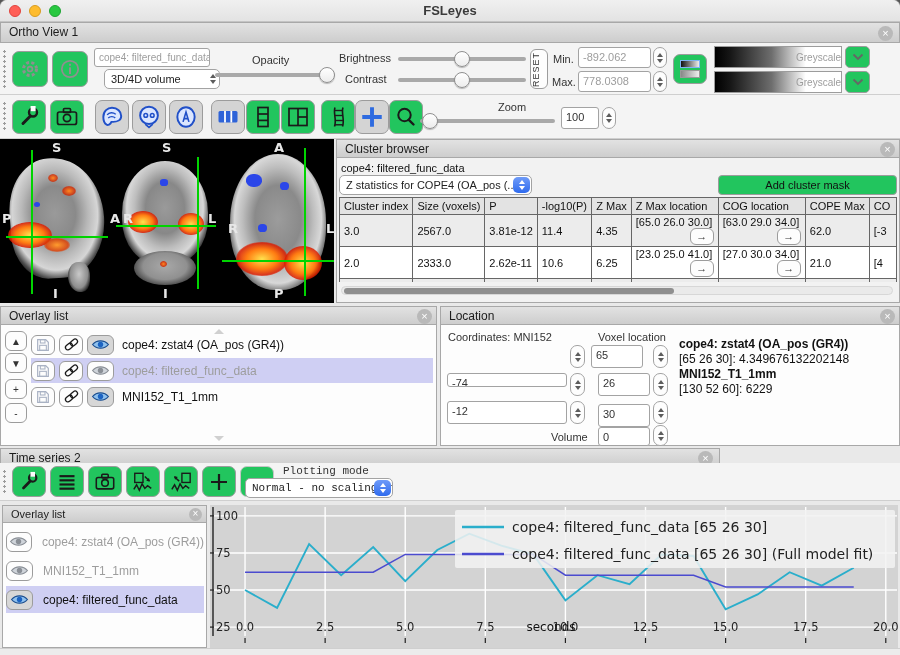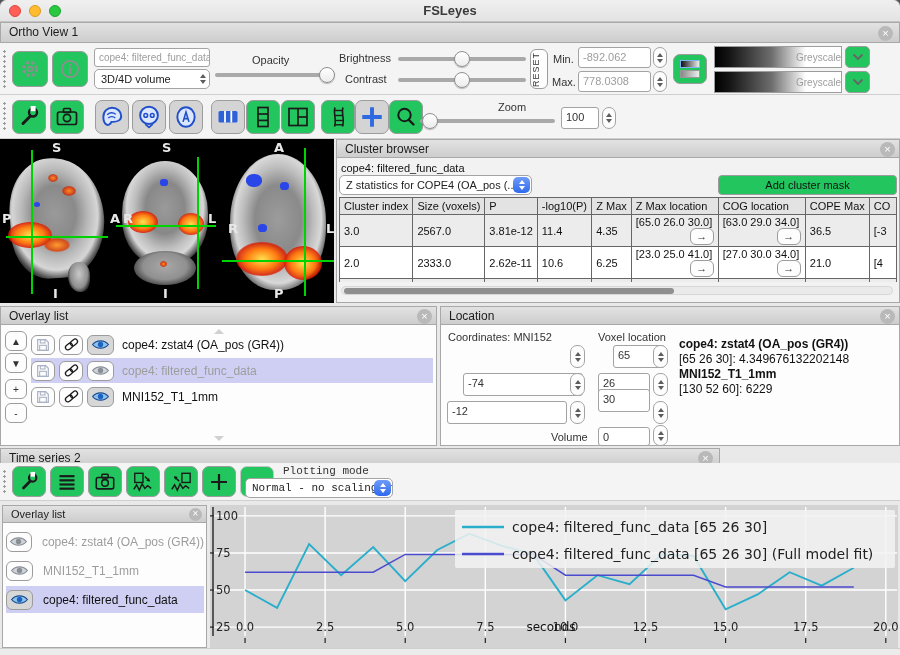--- a/index.html
+++ b/index.html
@@ -143,21 +143,21 @@
     </div>
     <div class="btn" style="left:52px;top:8px;width:36px;height:36px;">
       <svg width="24" height="24" viewBox="0 0 24 24">
         <circle cx="12" cy="12" r="8.2" fill="none" stroke="#8f8f8f" stroke-width="1.8"></circle>
         <rect x="11" y="6.8" width="2" height="2" fill="#8f8f8f"></rect>
         <rect x="11" y="10.4" width="2" height="6.6" fill="#8f8f8f"></rect>
       </svg>
     </div>
 
     <div class="field dim" style="left:94px;top:5px;width:116px;height:19px;font-size:10px;">cope4: filtered_func_data</div>
-    <div class="dropdown" style="left:94px;top:26px;width:116px;height:20px;">
+    <div class="dropdown" style="left:104px;top:26px;width:116px;height:20px;">
       <span>3D/4D volume</span>
       <span class="ministep">
           <i class="tri-up"></i>
           <i class="tri-down"></i>
         </span>
     </div>
 
     <div class="label" style="left:252px;top:11px;">Opacity</div>
     <div class="slider-track" style="left:215px;top:30px;width:120px;">
       <div class="slider-knob" style="left:104px;"></div>
@@ -394,21 +394,21 @@
           </thead>
         <tbody>
             <tr class="odd">
               <td>3.0</td>
               <td>2567.0</td>
               <td>3.81e-12</td>
               <td>11.4</td>
               <td>4.35</td>
               <td><span>[65.0 26.0 30.0]</span><span class="goto-btn">→</span></td>
               <td><span>[63.0 29.0 34.0]</span><span class="goto-btn">→</span></td>
-              <td>36.5</td>
+              <td>62.0</td>
               <td>[-3</td>
             </tr>
             <tr class="even">
               <td>2.0</td>
               <td>2333.0</td>
               <td>2.62e-11</td>
               <td>10.6</td>
               <td>6.25</td>
               <td><span>[23.0 25.0 41.0]</span><span class="goto-btn">→</span></td>
               <td><span>[27.0 30.0 34.0]</span><span class="goto-btn">→</span></td>
@@ -526,38 +526,38 @@
   </div>
 
   <div class="panel" style="left:440px;top:306px;width:460px;height:140px;">
     <div class="phead" style="left:-1px;top:-1px;width:460px;height:19px;">
       <span>Location</span>
       <div class="closebtn" style="right:4px;top:2px;">×</div>
     </div>
     <div class="label" style="left:7px;top:24px;">Coordinates: MNI152</div>
     <div class="label" style="left:157px;top:24px;">Voxel location</div>
 
-    <div class="field" style="left:22px;top:66px;width:120px;height:23px;">-74</div>
+    <div class="field" style="left:6px;top:66px;width:120px;height:14px;">-74</div>
     <div class="field" style="left:6px;top:94px;width:120px;height:23px;">-12</div>
     <div class="stepper" style="left:129px;top:38px;width:15px;height:23px;">
         <i class="tri-up"></i>
         <i class="tri-down"></i>
       </div>
     <div class="stepper" style="left:129px;top:66px;width:15px;height:23px;">
         <i class="tri-up"></i>
         <i class="tri-down"></i>
       </div>
     <div class="stepper" style="left:129px;top:94px;width:15px;height:23px;">
         <i class="tri-up"></i>
         <i class="tri-down"></i>
       </div>
 
-    <div class="field" style="left:172px;top:38px;width:52px;height:23px;">65</div>
+    <div class="field" style="left:150px;top:38px;width:52px;height:23px;">65</div>
     <div class="field" style="left:157px;top:66px;width:52px;height:23px;">26</div>
-    <div class="field" style="left:157px;top:82px;width:52px;height:23px;">30</div>
+    <div class="field" style="left:157px;top:97px;width:52px;height:23px;">30</div>
     <div class="stepper" style="left:212px;top:38px;width:15px;height:23px;">
         <i class="tri-up"></i>
         <i class="tri-down"></i>
       </div>
     <div class="stepper" style="left:212px;top:66px;width:15px;height:23px;">
         <i class="tri-up"></i>
         <i class="tri-down"></i>
       </div>
     <div class="stepper" style="left:212px;top:94px;width:15px;height:23px;">
         <i class="tri-up"></i>

